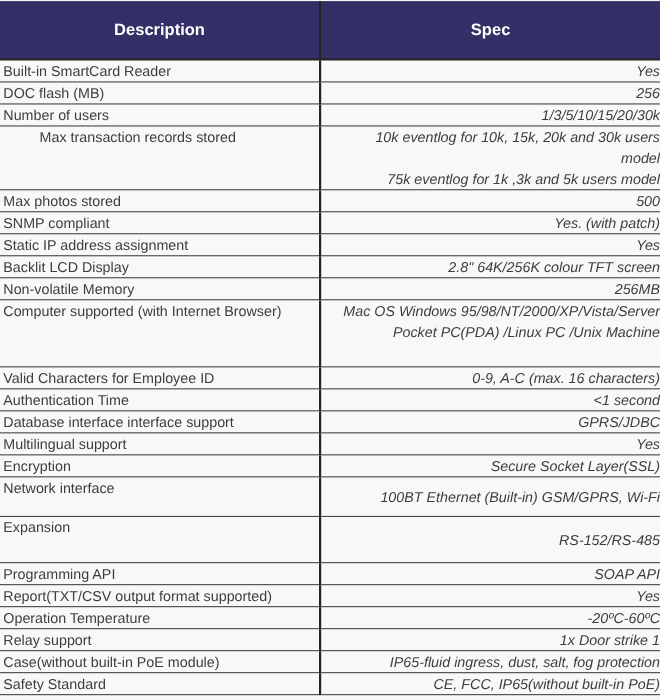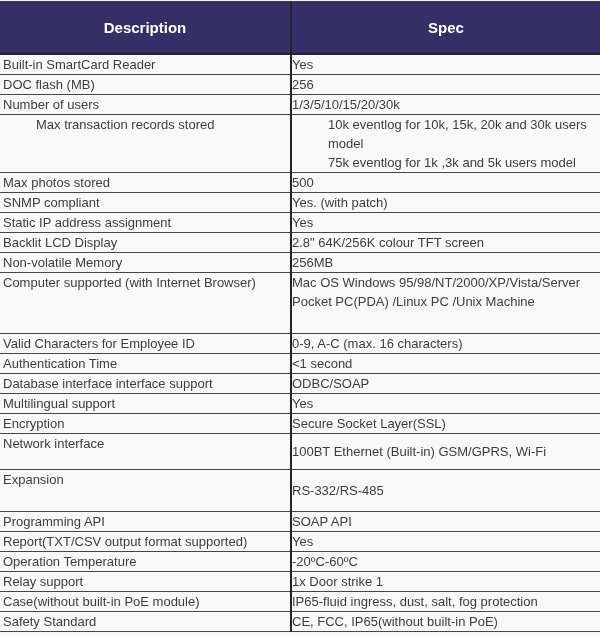--- a/index.html
+++ b/index.html
@@ -51,21 +51,21 @@
     line-height:19px;
     overflow:hidden;
     white-space:nowrap;
     margin-top:28px;
   }
   td.desc{
     text-align:left;
     padding-left:3px;
     border-right:2px solid var(--divider);
   }
-  td.spec{text-align:left;}
+  td.spec{text-align:right;font-style:italic;}
   
   tr.v-two-line td{height:38px;padding-left:36px;}
   tr.v-two-line td.desc{vertical-align:top;}
   tr.v-two-line td.spec{white-space:normal;}
   
   tr.v-tall-top td{height:60px;vertical-align:top;}
   
   tr.v-label-top-36 td{height:35px;}
   tr.v-label-top-36 td.desc{vertical-align:top;}
   
@@ -158,21 +158,21 @@
         </tr>
         <tr>
           <td class="desc">Authentication Time</td>
           <td class="spec">
             <div>&lt;1 second</div>
           </td>
         </tr>
         <tr>
           <td class="desc">Database interface interface support</td>
           <td class="spec">
-            <div>ODBC/SOAP</div>
+            <div>GPRS/JDBC</div>
           </td>
         </tr>
         <tr>
           <td class="desc">Multilingual support</td>
           <td class="spec">
             <div>Yes</div>
           </td>
         </tr>
         <tr>
           <td class="desc">Encryption</td>
@@ -182,21 +182,21 @@
         </tr>
         <tr class="v-label-top-36">
           <td class="desc">Network interface</td>
           <td class="spec">
             <div>100BT Ethernet (Built-in) GSM/GPRS, Wi-Fi</div>
           </td>
         </tr>
         <tr class="v-label-top-42">
           <td class="desc">Expansion</td>
           <td class="spec">
-            <div>RS-332/RS-485</div>
+            <div>RS-152/RS-485</div>
           </td>
         </tr>
         <tr>
           <td class="desc">Programming API</td>
           <td class="spec">
             <div>SOAP API</div>
           </td>
         </tr>
         <tr>
           <td class="desc">Report(TXT/CSV output format supported)</td>

